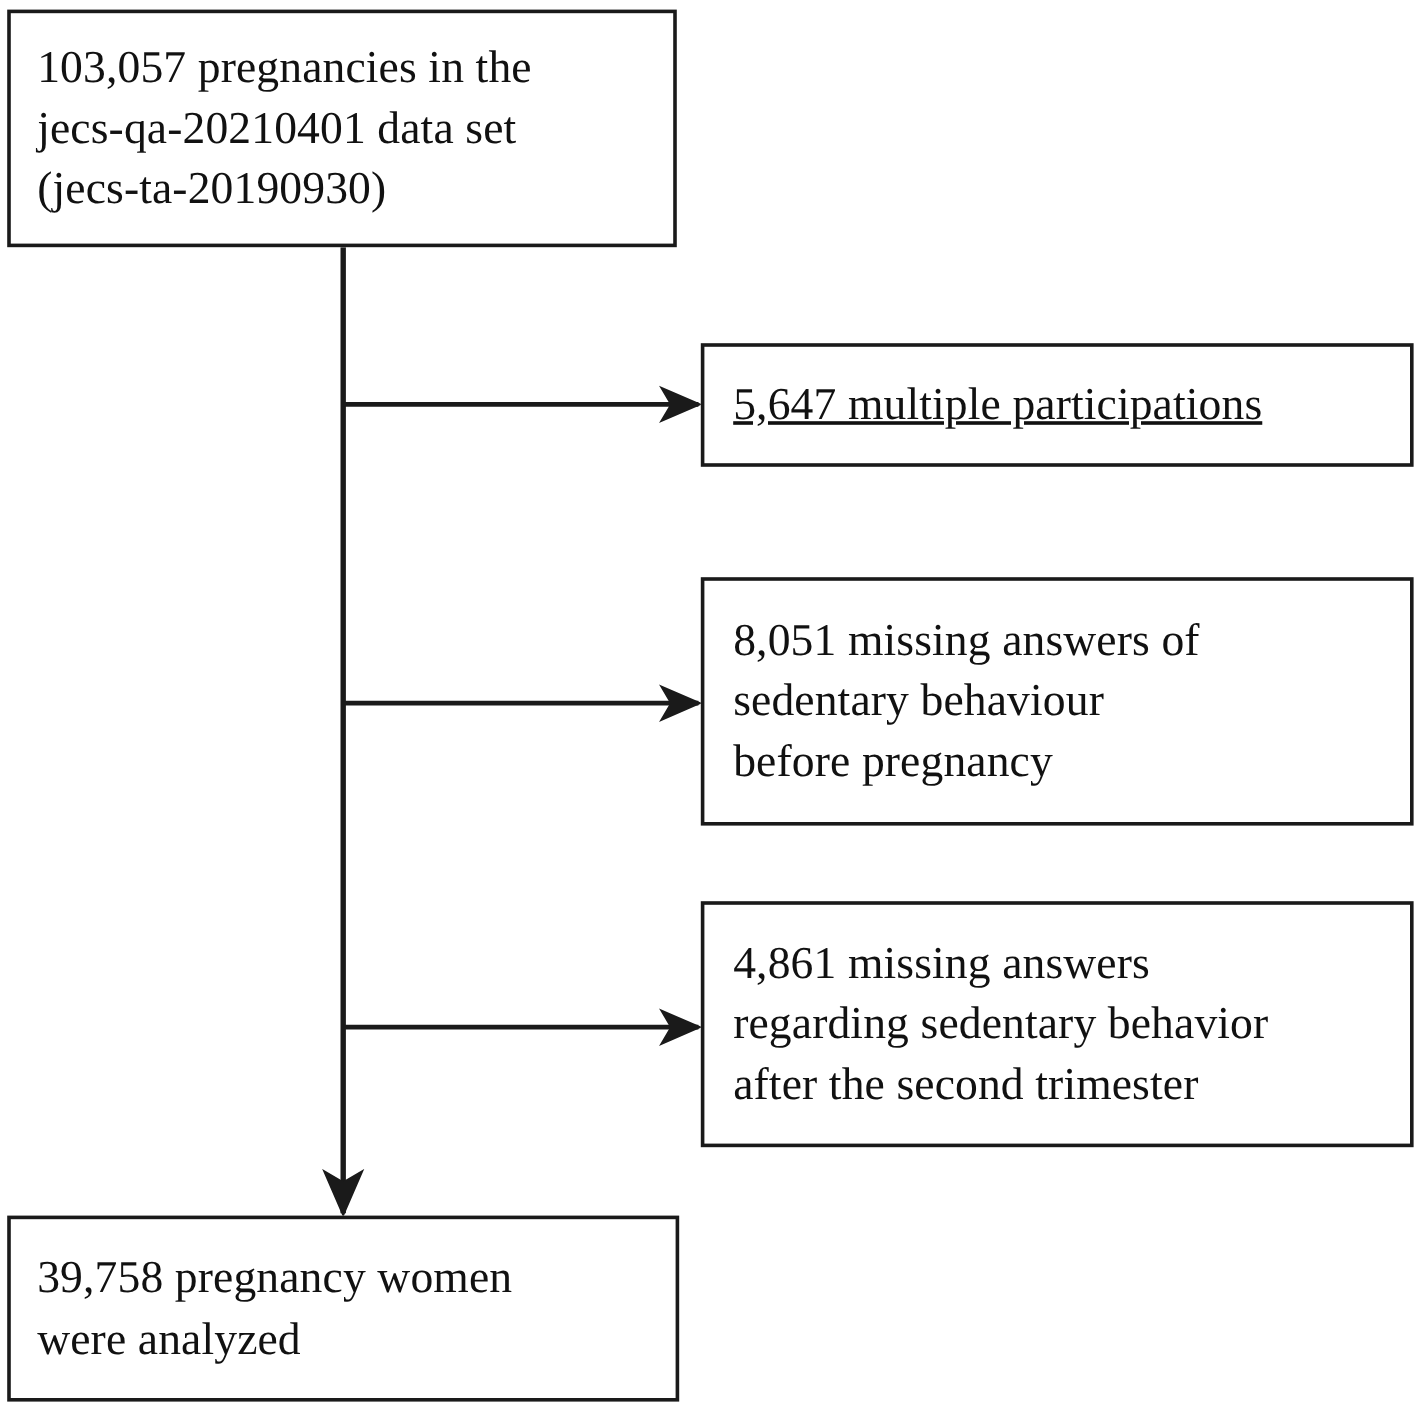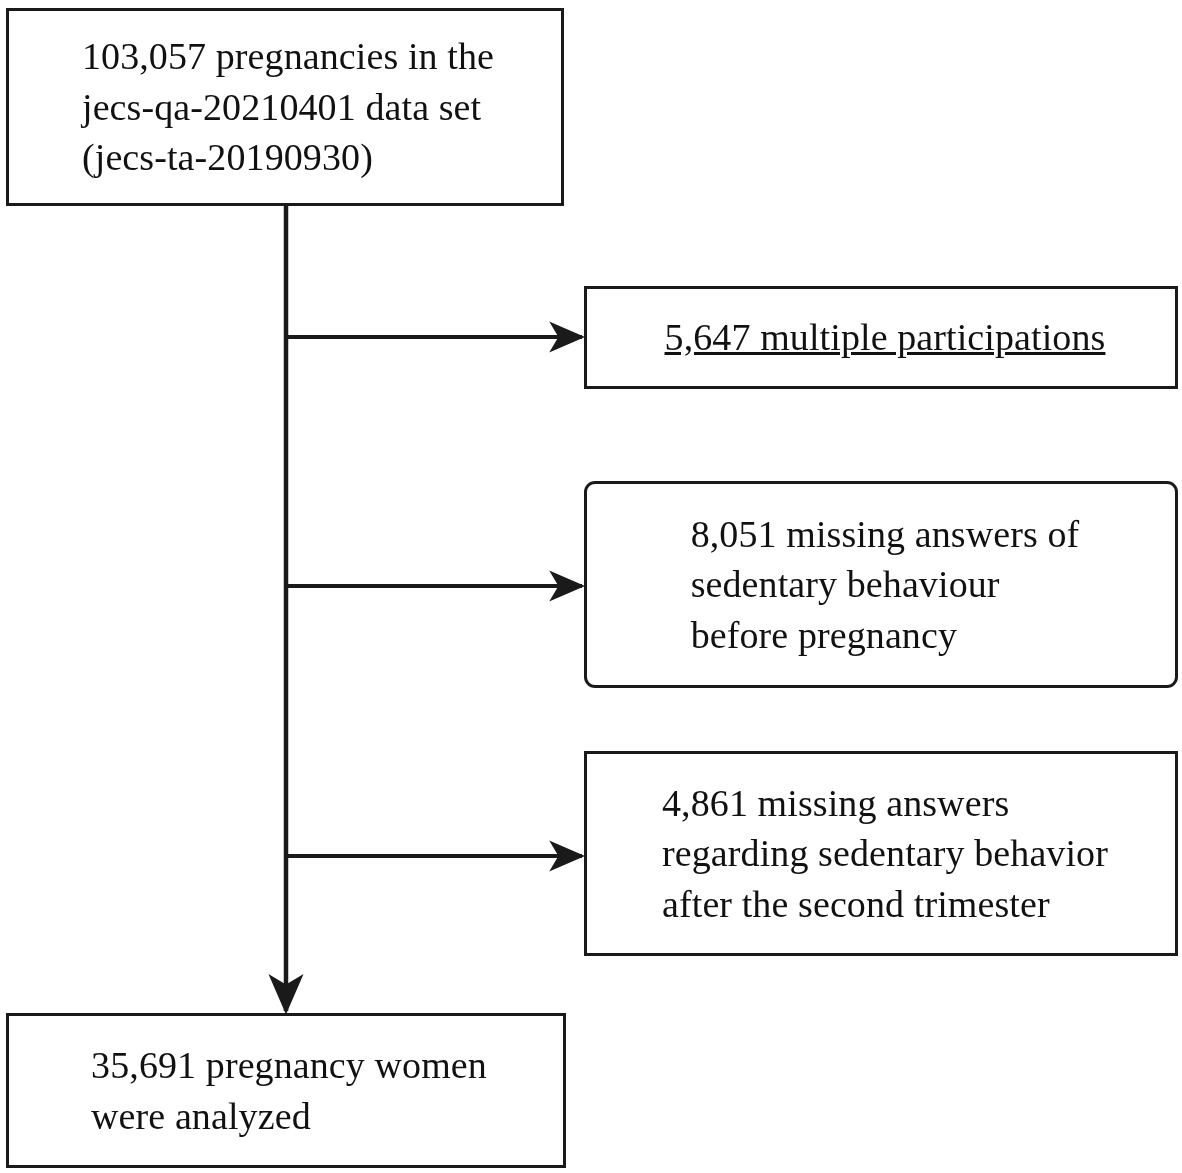--- a/index.html
+++ b/index.html
@@ -29,33 +29,32 @@
   }
   .node-box {
     position: absolute;
     box-sizing: border-box;
     border: 3px solid #1a1a1a;
     background: #ffffff;
     display: flex;
     flex-direction: column;
     justify-content: center;
     padding: 4px 16px 4px 22px;
-    align-items: center;
   }
   .node-text {
     font-size: 38px;
     line-height: 1.33;
     letter-spacing: 0.1px;
     white-space: pre-line;
     color: #111111;
   }
   
   #node-source    { left: 6px;   top: 8px;    width: 558px; height: 198px; }
   #node-excl-1    { left: 584px; top: 286px;  width: 594px; height: 103px; text-decoration: underline; }
-  #node-excl-2    { left: 584px; top: 481px;  width: 594px; height: 207px; border-radius: 11px; }
+  #node-excl-2    { left: 584px; top: 481px;  width: 594px; height: 207px; }
   #node-excl-3    { left: 584px; top: 751px;  width: 594px; height: 205px; }
   #node-analyzed  { left: 6px;   top: 1013px; width: 560px; height: 155px; }
 
   #node-excl-1 .node-text,
   #node-excl-2 .node-text,
   #node-excl-3 .node-text { padding-left: 2px; }
 </style>
 </head>
 <body>
 
@@ -101,17 +100,17 @@
 before pregnancy</div>
   </div>
 
   <div class="node-box" id="node-excl-3">
     <div class="node-text">4,861 missing answers
 regarding sedentary behavior
 after the second trimester</div>
   </div>
 
   <div class="node-box" id="node-analyzed">
-    <div class="node-text">35,691 pregnancy women
+    <div class="node-text">39,758 pregnancy women
 were analyzed</div>
   </div>
 
 </div>
 
 </body></html>

